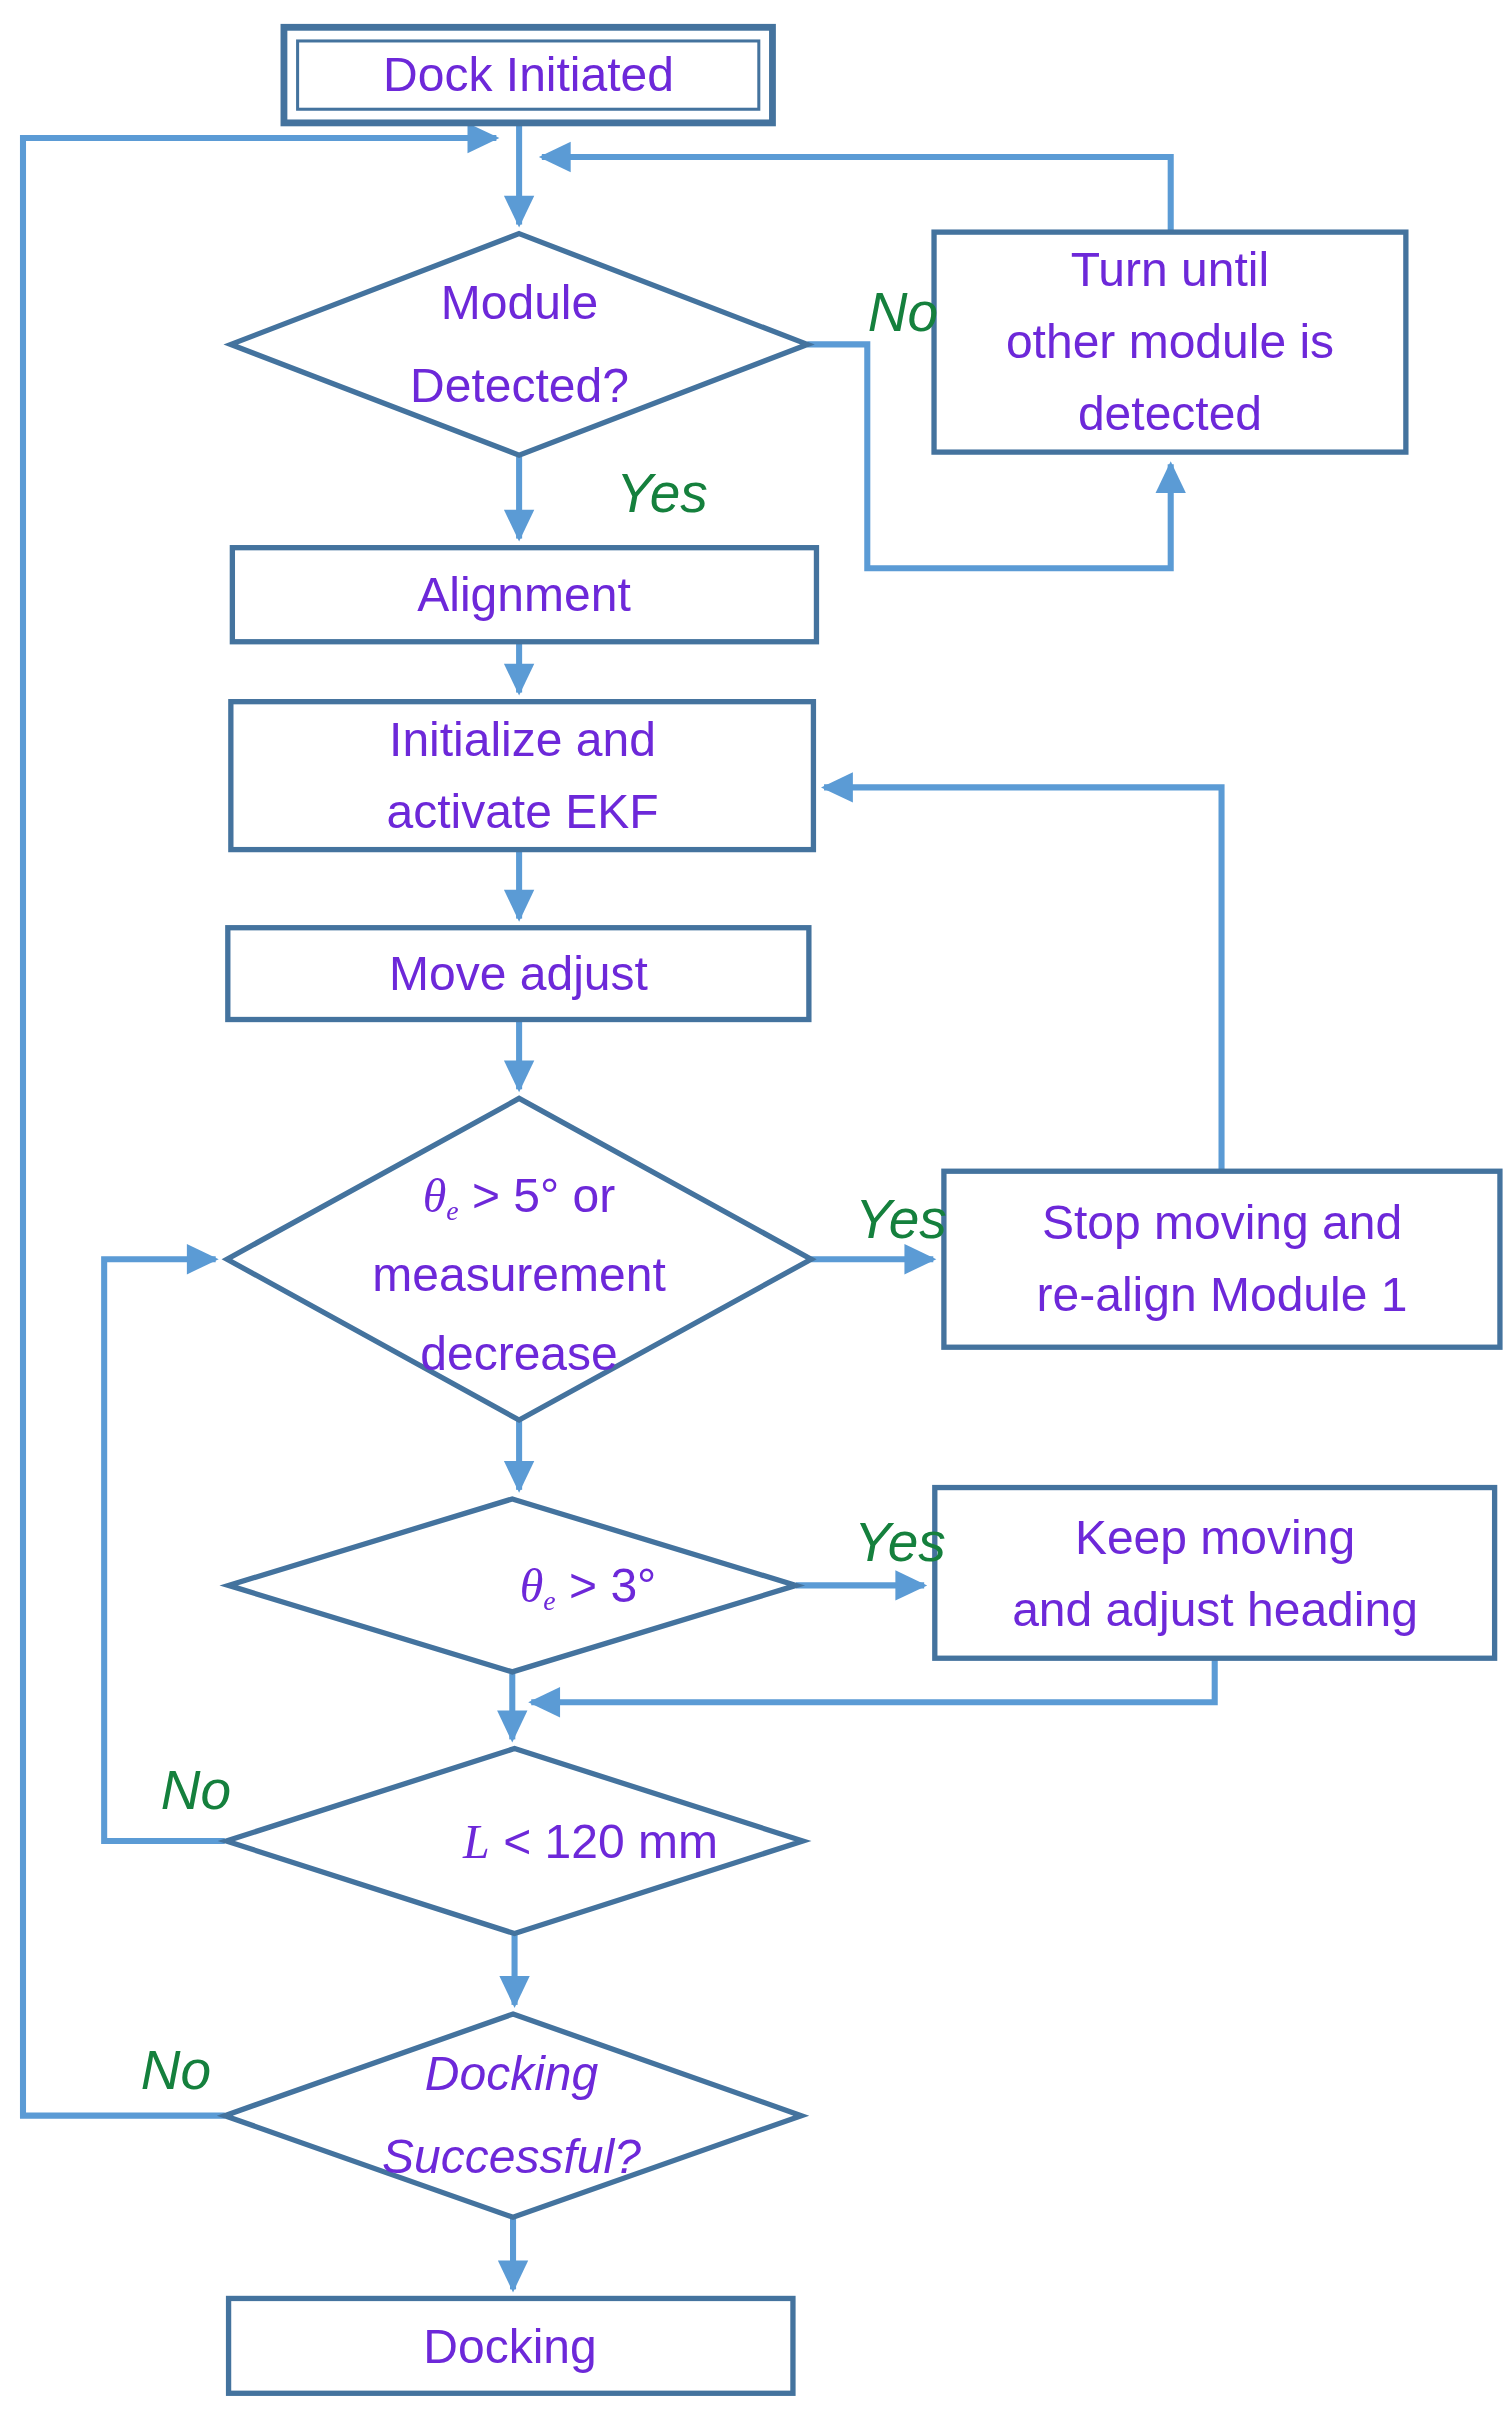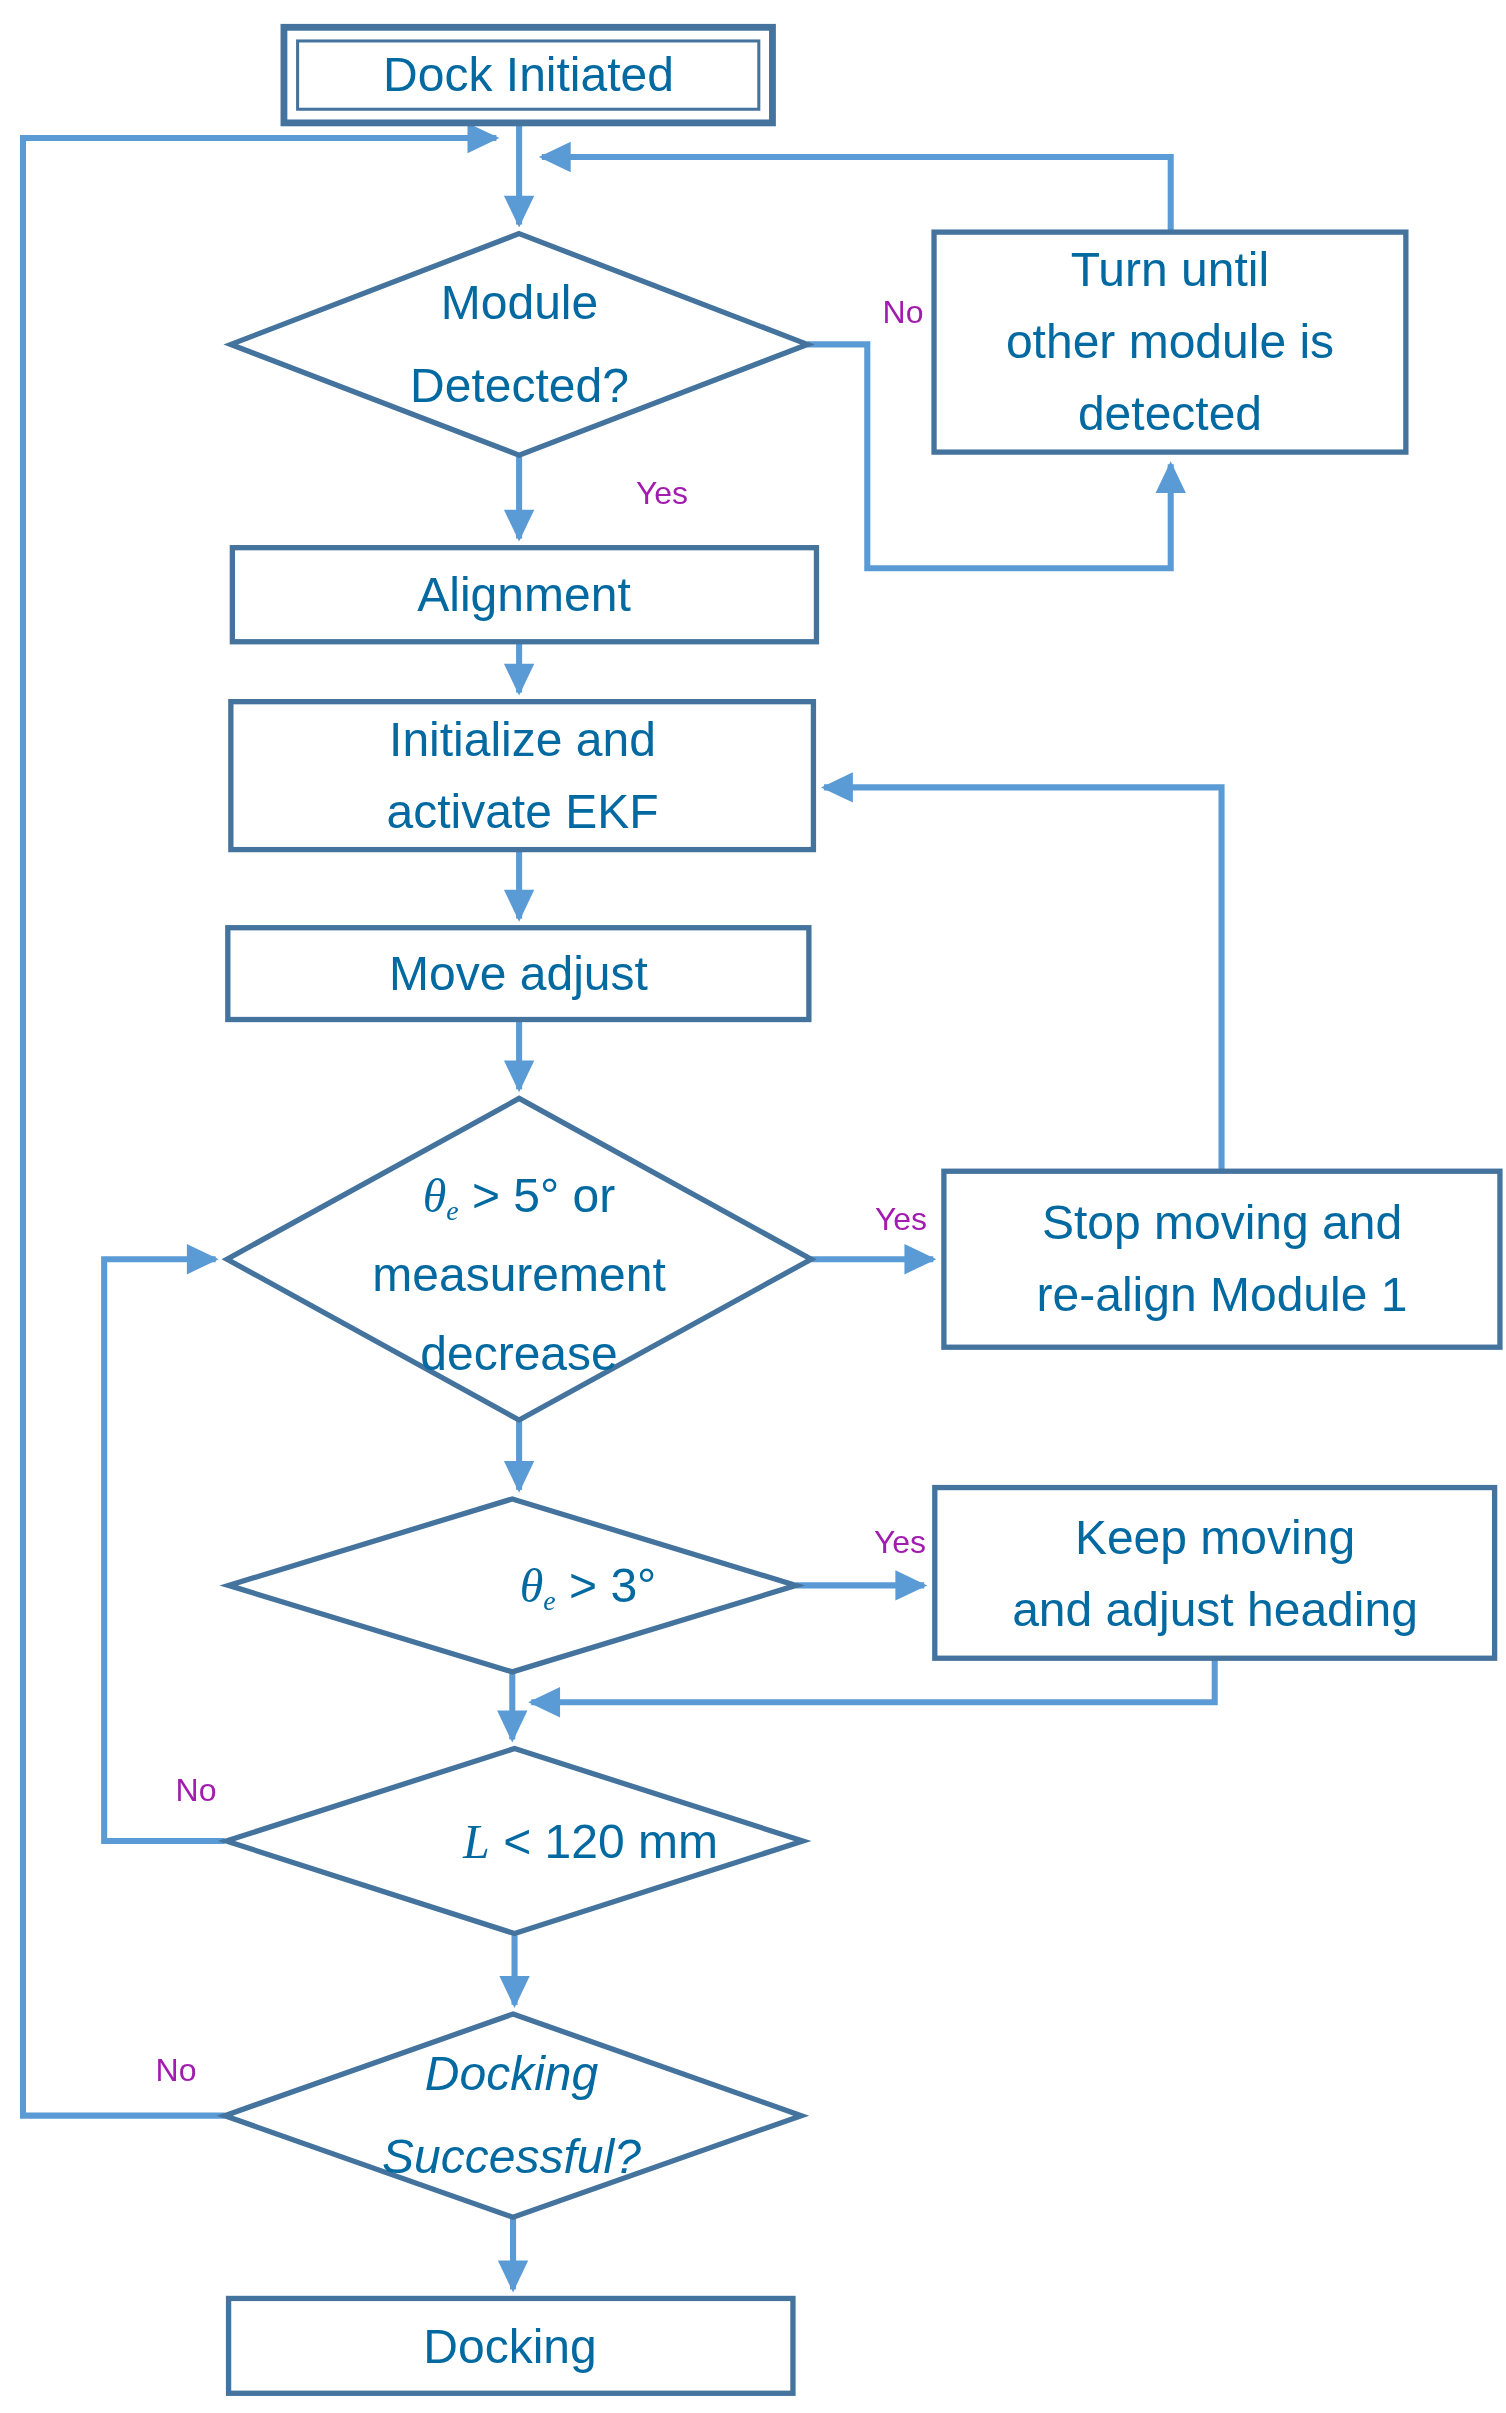--- a/index.html
+++ b/index.html
@@ -11,31 +11,32 @@
     color:#000000;
     overflow:hidden;
   }
   #flow-svg{position:absolute;left:0;top:0;}
   .label{
     position:absolute;
     display:flex;align-items:center;justify-content:center;
     text-align:center;
     font-size:48px;line-height:1.5;
     white-space:pre-line;
-    color:#0369a1;
+    color:#6d28d9;
   }
   .diamond-label{line-height:1.72;}
   .stack{flex-direction:column;}
   .mline{line-height:79px;text-align:right;}
   .elabel{
     position:absolute;
     transform:translate(-50%,-50%);
-    font-size:32px;line-height:1;
-    color:#a21caf;
+    font-size:55px;line-height:1;
+    color:#15803d;
     white-space:nowrap;
+    font-style:italic;
   }
   .msym{font-family:"Liberation Serif","DejaVu Serif",serif;font-style:italic;}
   sub.msub{
     font-family:"Liberation Serif","DejaVu Serif",serif;
     font-style:italic;
     font-size:0.58em;
     line-height:0;
     vertical-align:-0.28em;
   }
   .shift-right{padding-left:76px;}

